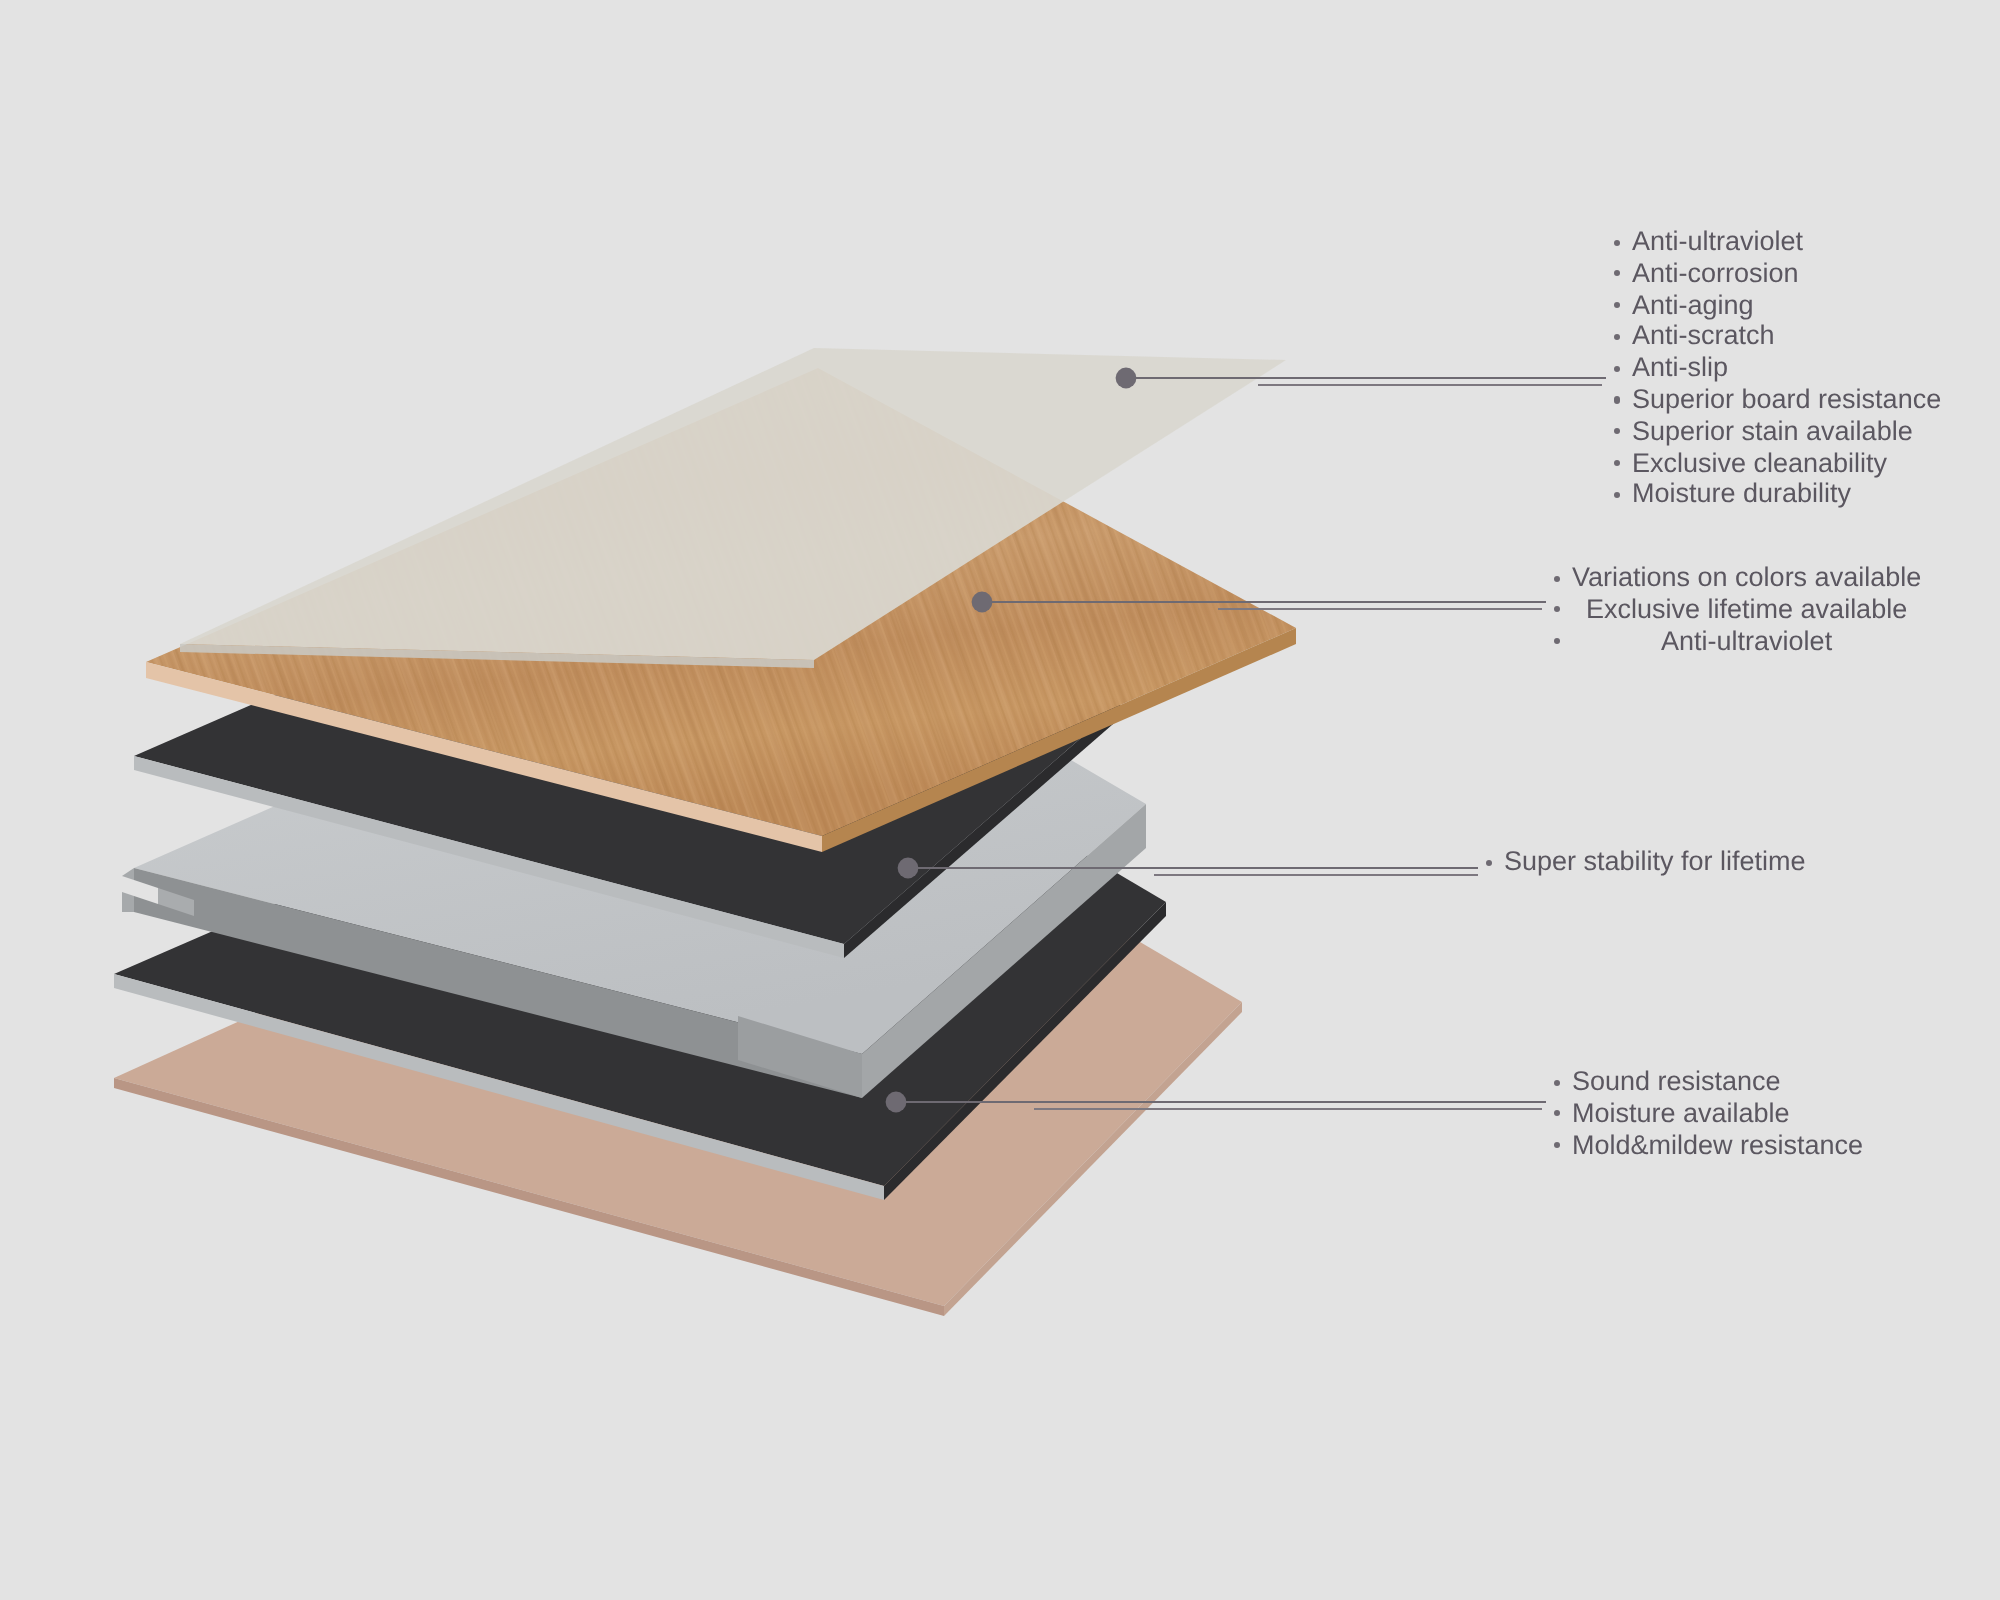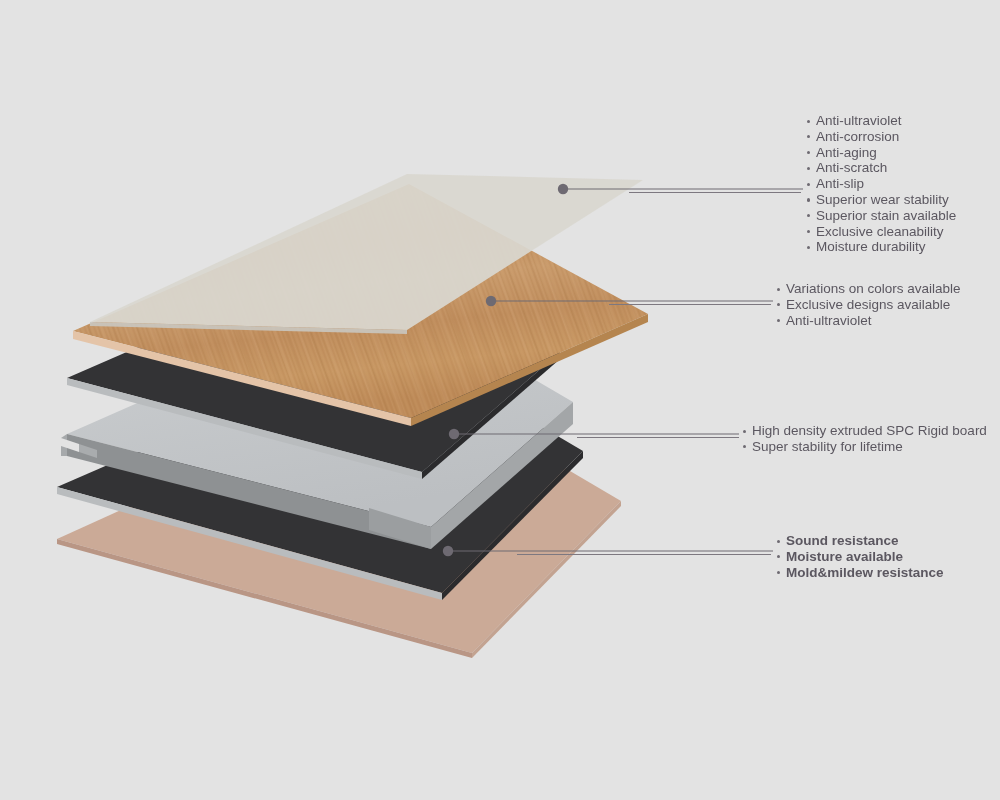--- a/index.html
+++ b/index.html
@@ -165,49 +165,48 @@
 
   <div class="callout">
 
     <div class="callout-rule" style="left:612px; top:192px; width:172px;"></div>
     <div class="bullets" style="left:789px; top:113px;">
       <div class="bullet-row">Anti-ultraviolet</div>
       <div class="bullet-row">Anti-corrosion</div>
       <div class="bullet-row">Anti-aging</div>
       <div class="bullet-row">Anti-scratch</div>
       <div class="bullet-row">Anti-slip</div>
-      <div class="bullet-row">Superior wear stability</div>
+      <div class="bullet-row">Superior board resistance</div>
       <div class="bullet-row">Superior stain available</div>
       <div class="bullet-row">Exclusive cleanability</div>
       <div class="bullet-row">Moisture durability</div>
     </div>
   </div>
 
   <div class="callout">
 
     <div class="callout-rule" style="left:592px; top:304px; width:162px;"></div>
-    <div class="bullets" style="left:759px; top:281px;">
+    <div class="bullets" style="left:759px; top:281px;text-align:center;">
       <div class="bullet-row">Variations on colors available</div>
-      <div class="bullet-row">Exclusive designs available</div>
+      <div class="bullet-row">Exclusive lifetime available</div>
       <div class="bullet-row">Anti-ultraviolet</div>
     </div>
   </div>
 
   <div class="callout">
 
     <div class="callout-rule" style="left:560px; top:437px; width:162px;"></div>
     <div class="bullets" style="left:725px; top:423px;">
-      <div class="bullet-row">High density extruded SPC Rigid board</div>
       <div class="bullet-row">Super stability for lifetime</div>
     </div>
   </div>
 
   <div class="callout">
 
     <div class="callout-rule" style="left:500px; top:554px; width:254px;"></div>
-    <div class="bullets" style="left:759px; top:533px;font-weight:bold;">
+    <div class="bullets" style="left:759px; top:533px;">
       <div class="bullet-row">Sound resistance</div>
       <div class="bullet-row">Moisture available</div>
       <div class="bullet-row">Mold&amp;mildew resistance</div>
     </div>
   </div>
 
 </div>
 
 </body></html>

